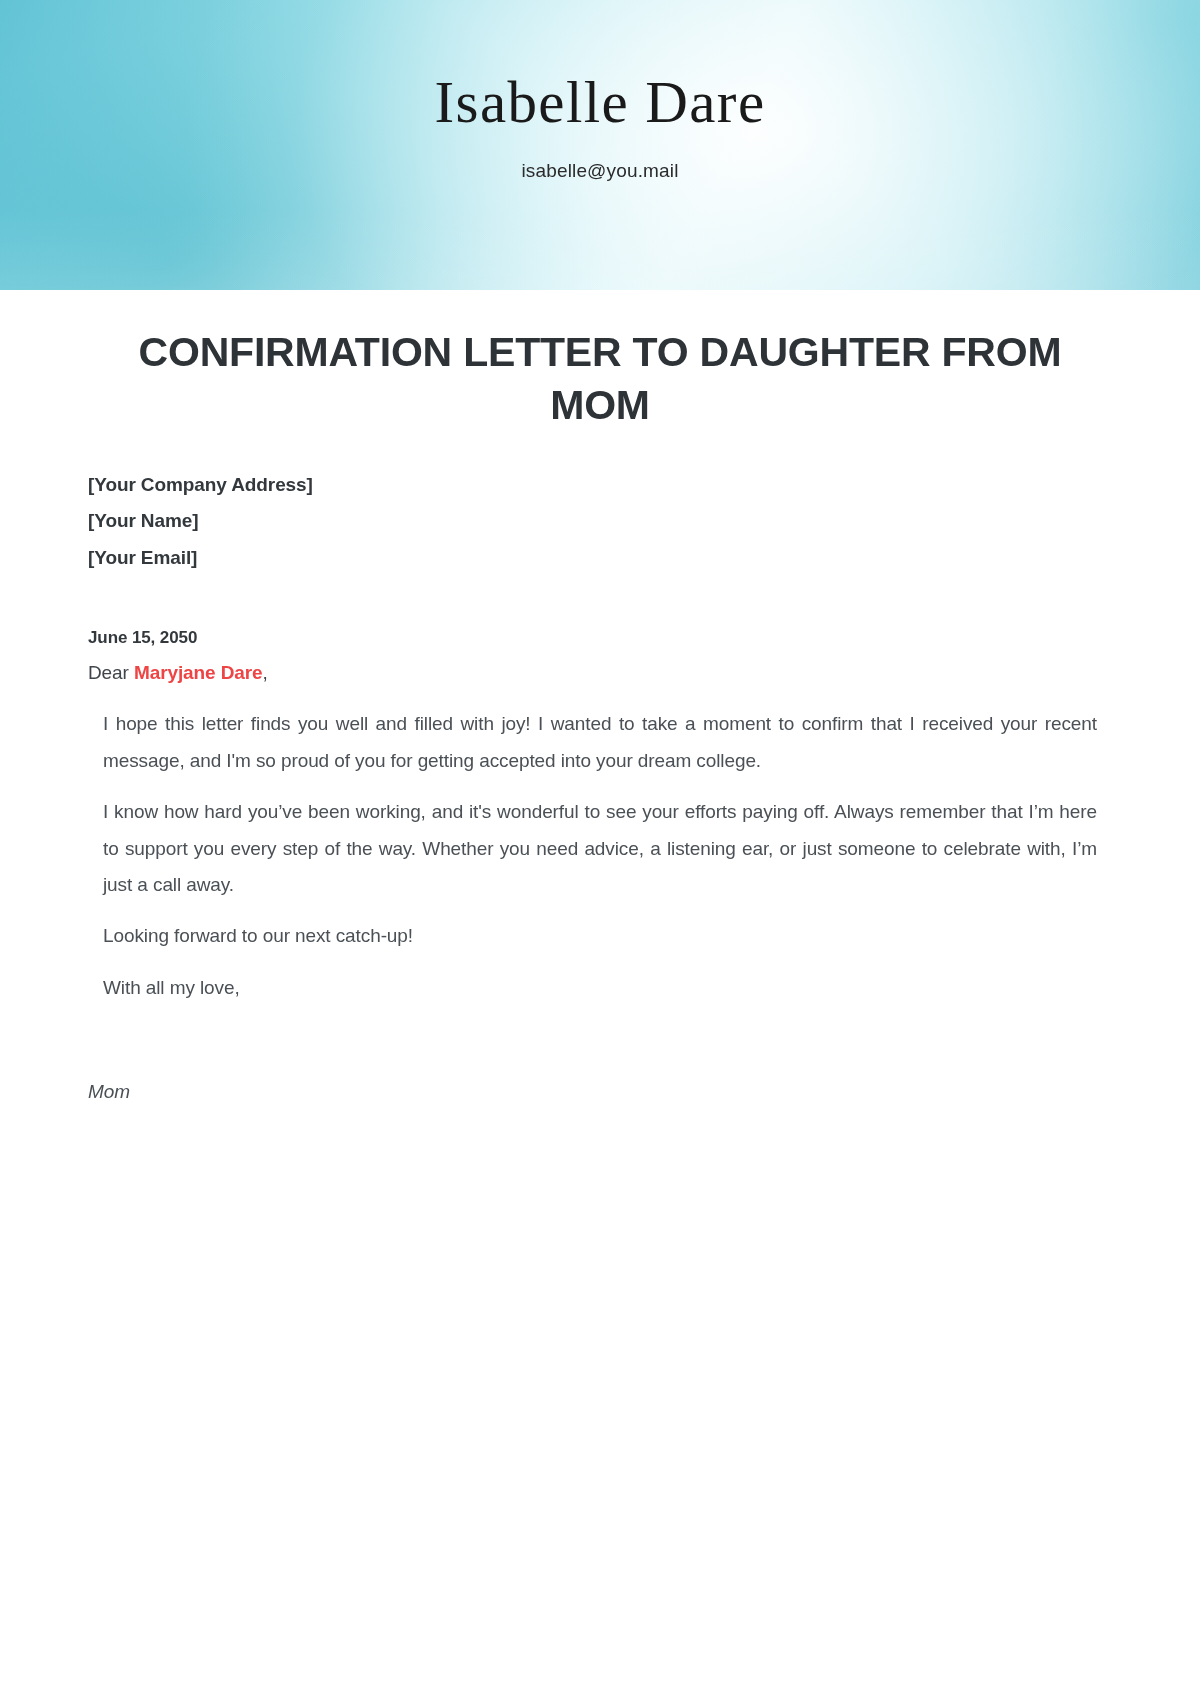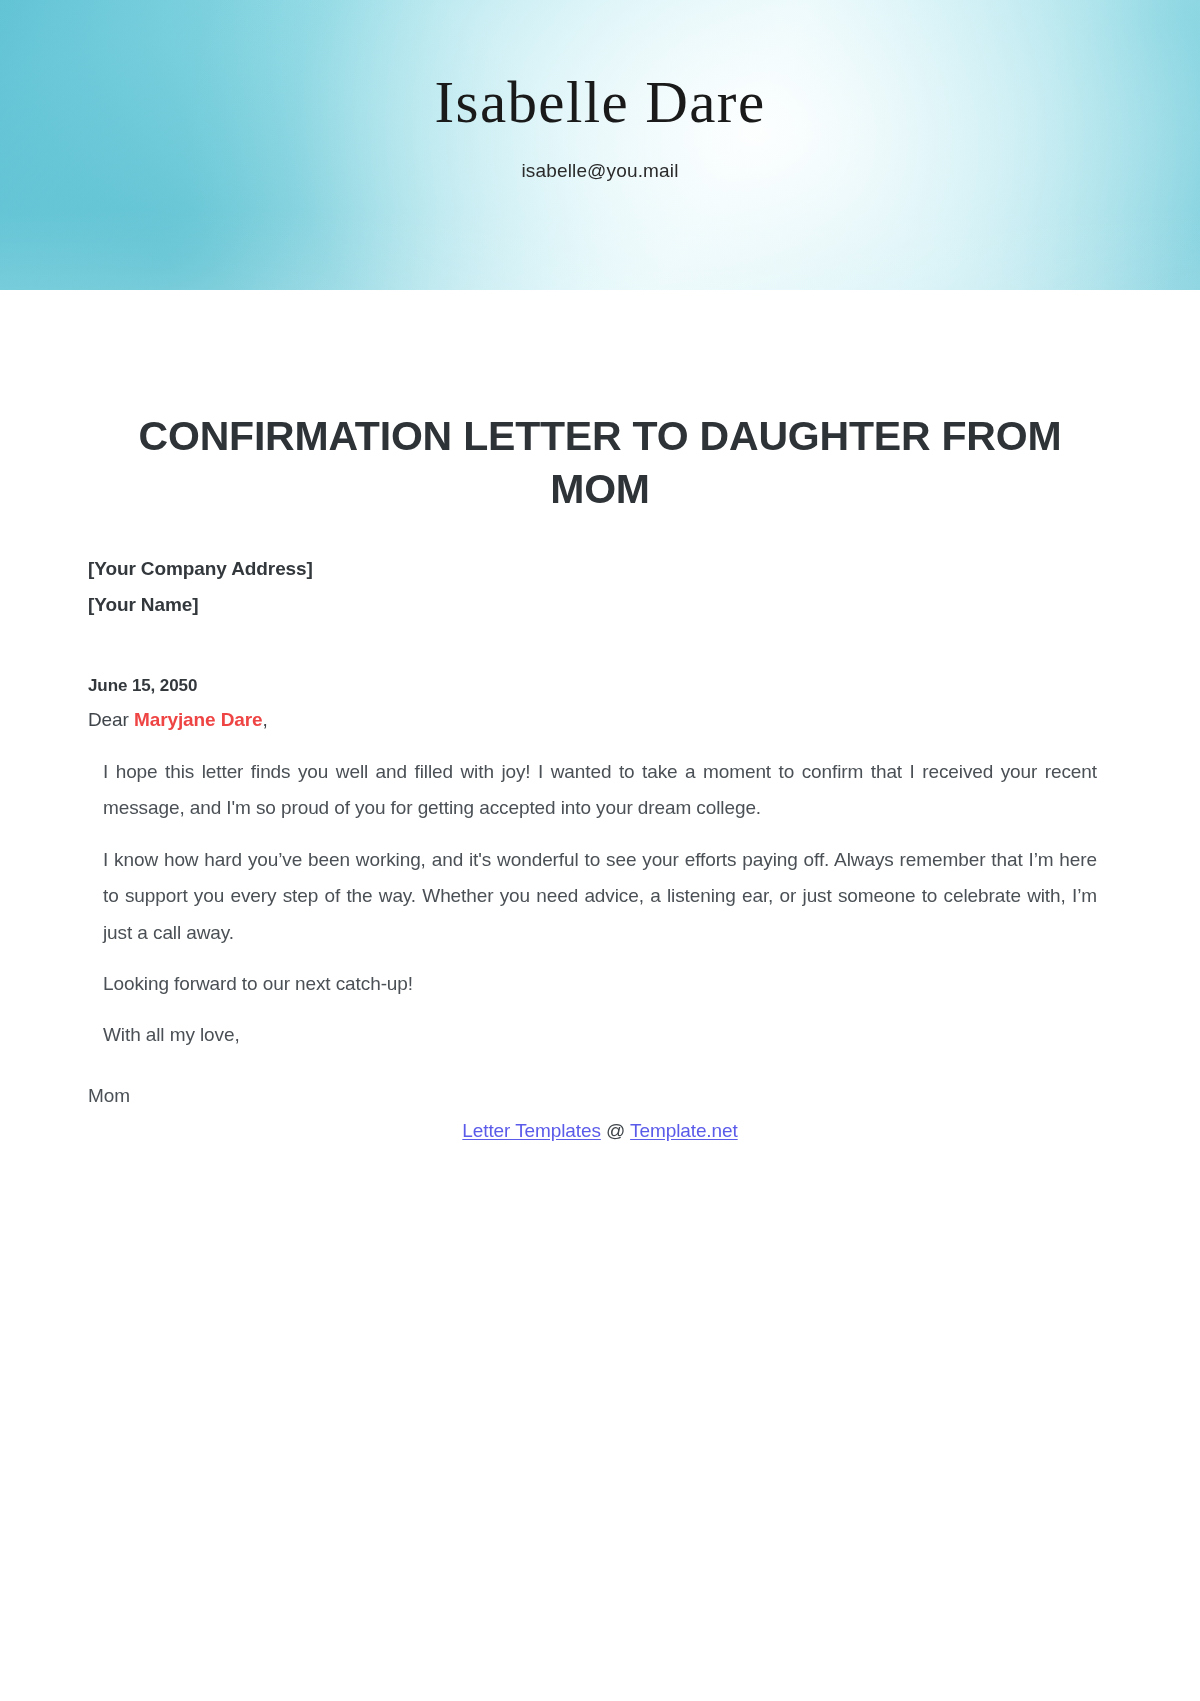--- a/index.html
+++ b/index.html
@@ -72,21 +72,21 @@
   
   .content {
     position: relative;
     padding: 0 88px;
     box-sizing: border-box;
     width: 1200px;
   }
 
   .doc-title {
     margin: 0;
-    padding-top: 120px;
+    padding-top: 36px;
     text-align: center;
     font-family: "Liberation Sans", sans-serif;
     font-size: 41px;
     font-weight: 700;
     line-height: 1.3;
     letter-spacing: -0.2px;
     color: #2e3338;
     max-width: 930px;
     margin-left: auto;
     margin-right: auto;
@@ -132,26 +132,27 @@
     text-align: justify;
     text-justify: inter-word;
     letter-spacing: -0.1px;
     margin: 15px;
   }
   .body-para.no-justify {
     text-align: left;
   }
 
   .signature {
-    margin-top: 24px;
+    margin-top: 68px;
     font-size: 19px;
     font-weight: 400;
     color: #4a5055;
     line-height: 1.92;
     letter-spacing: -0.1px;
+    font-style: italic;
   }
 
   .footer-credit {
     margin-top: 6px;
     text-align: center;
     font-size: 19px;
     color: #3f454a;
     letter-spacing: -0.1px;
   }
   .footer-credit a {
@@ -176,38 +177,34 @@
     </div>
   </header>
 
   <main class="content">
 
     <h2 class="doc-title">CONFIRMATION LETTER TO DAUGHTER FROM MOM</h2>
 
     <div class="sender-block">
       <div class="sender-line">[Your Company Address]</div>
       <div class="sender-line">[Your Name]</div>
+      <div class="sender-line">[Your Email]</div>
     </div>
 
     <div class="date-line">June 15, 2050</div>
 
     <div class="salutation">
       <span>Dear </span><b>Maryjane Dare</b><span>,</span>
     </div>
 
     <p class="body-para">I hope this letter finds you well and filled with joy! I wanted to take a moment to confirm that I received your recent message, and I'm so proud of you for getting accepted into your dream college.</p>
 
     <p class="body-para">I know how hard you’ve been working, and it's wonderful to see your efforts paying off. Always remember that I’m here to support you every step of the way. Whether you need advice, a listening ear, or just someone to celebrate with, I’m just a call away.</p>
 
     <p class="body-para no-justify">Looking forward to our next catch-up!</p>
 
     <p class="body-para no-justify">With all my love,</p>
 
     <div class="signature">Mom</div>
 
-    <div class="footer-credit">
-      <a href="#">Letter Templates</a>
-      <span class="at-sign">@</span>
-      <a href="#">Template.net</a>
-    </div>
 
   </main>
 </div>
 
 </body></html>

